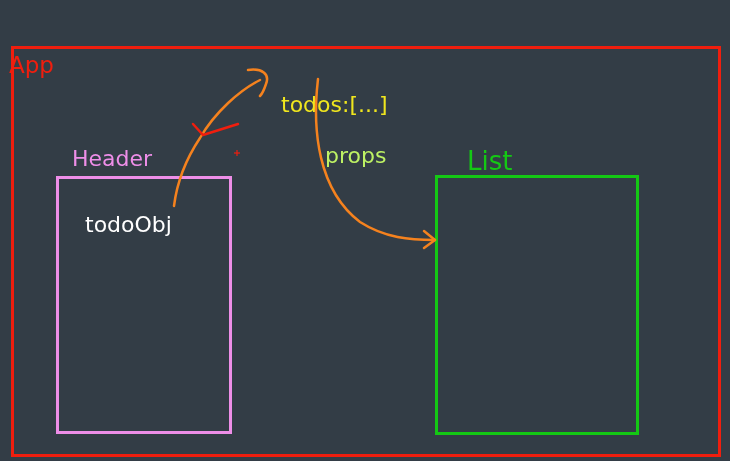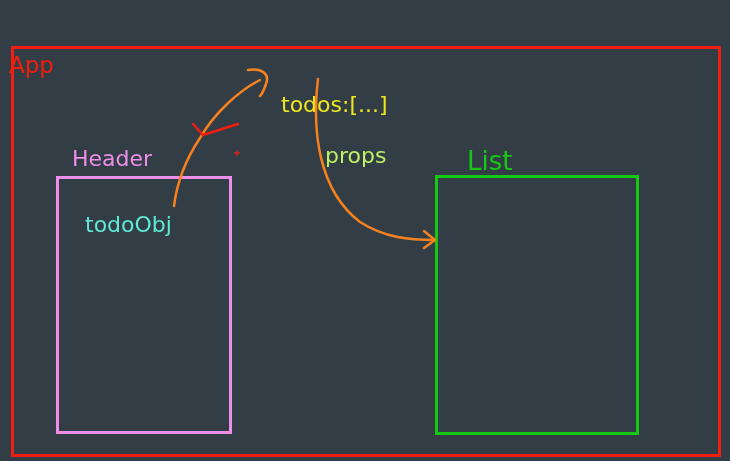--- a/index.html
+++ b/index.html
@@ -20,21 +20,21 @@
     }
     .list-box {
       left: 435px; top: 175px; width: 198px; height: 254px;
       border: 3px solid #14c814;
     }
     .label { white-space: nowrap; line-height: 1; }
     .app-label { left: 9px; top: 12px; font-size: 23px; color: #f01e0e; margin-top: 42px; }
     .header-label { left: 72px; top: 148px; font-size: 22px; color: #ee8ee8; }
     .list-label { left: 467px; top: 148px; font-size: 26px; color: #14c814; }
     .todos-label { left: 281px; top: 52px; font-size: 22px; color: #f0e61e; margin-top: 42px; }
-    .todoobj-label { left: 85px; top: 214px; font-size: 22px; color: #5eead4; }
+    .todoobj-label { left: 85px; top: 214px; font-size: 22px; color: #ffffff; }
     .props-label { left: 325px; top: 132px; font-size: 22px; color: #bef264; margin-top: 13px; }
     svg.overlay { position: absolute; left: 0; top: 0; pointer-events: none; }
   </style>
 </head>
 <body>
 
 <div class="abs app-box"></div>
 <div class="abs label app-label">App</div>
 
 <div class="abs label todos-label">todos:[...]</div>

